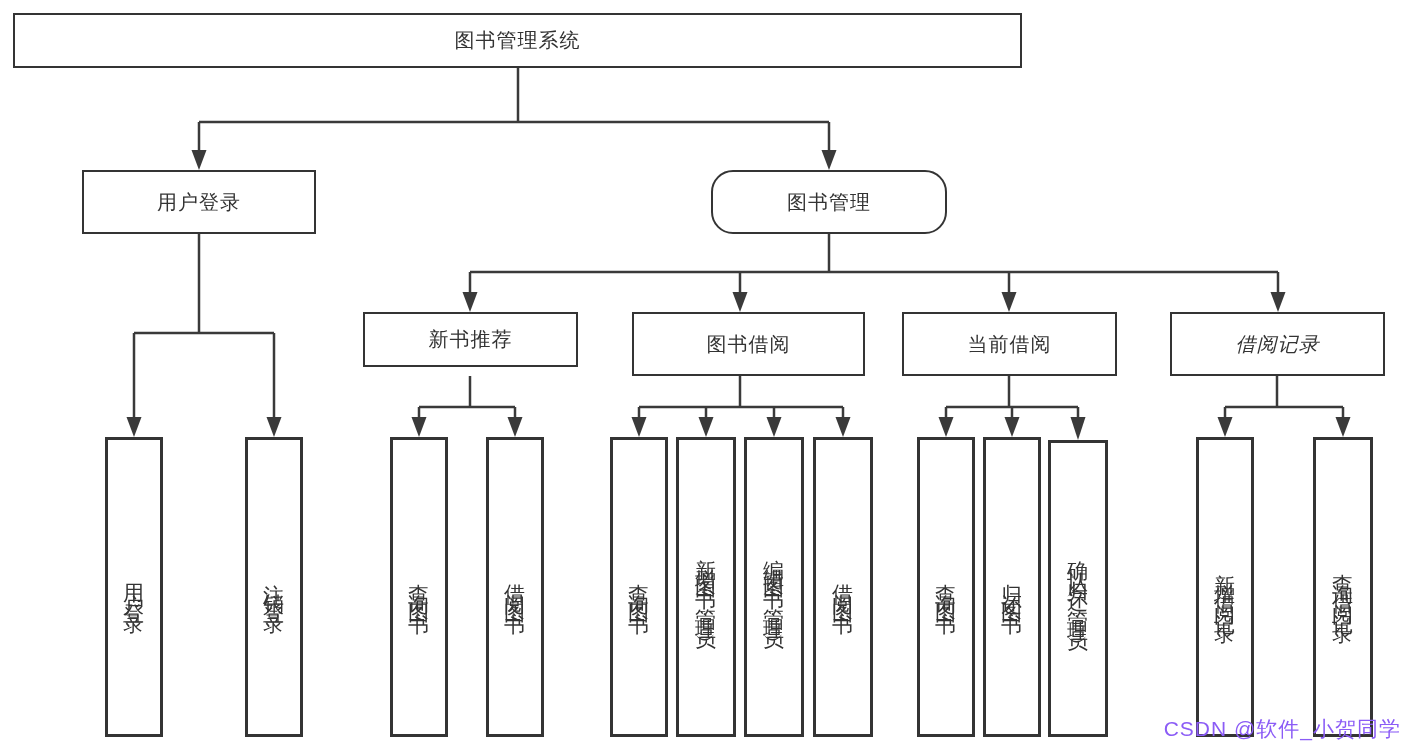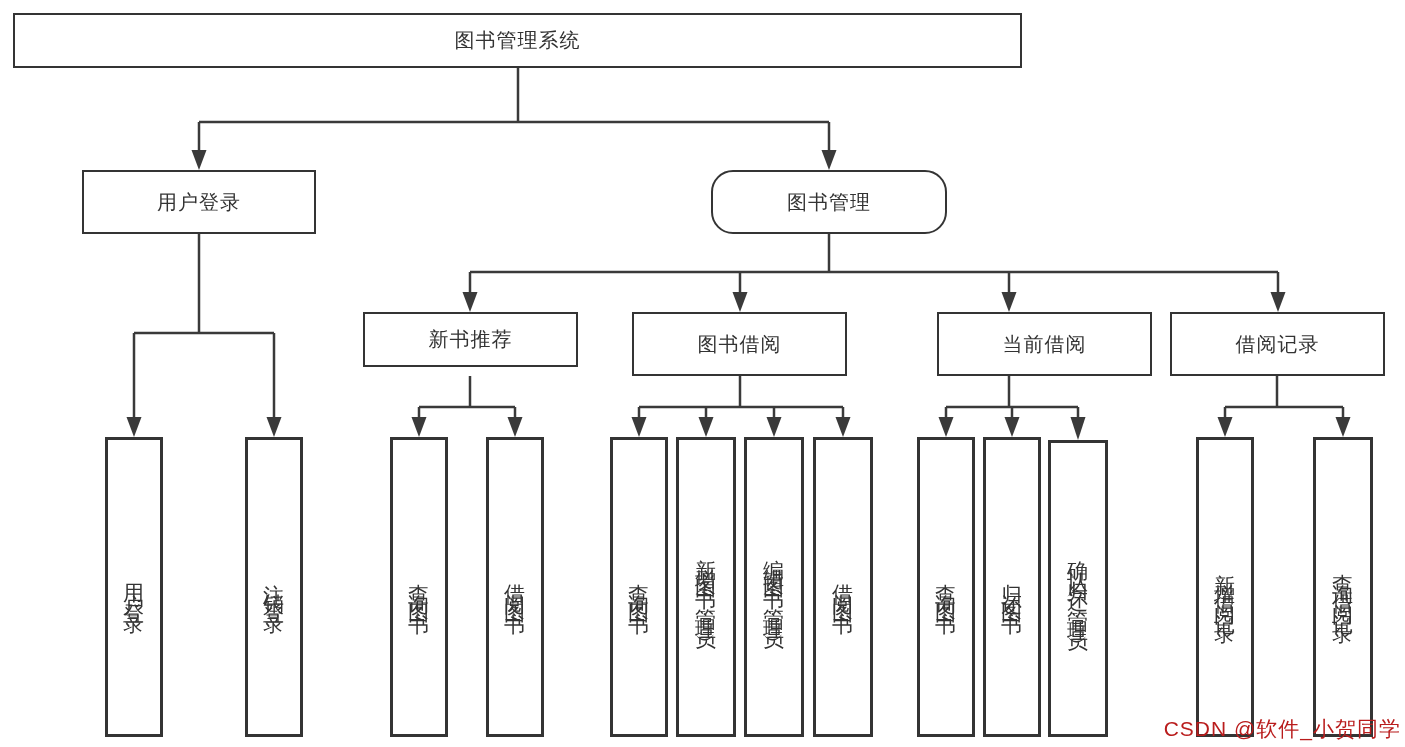--- a/index.html
+++ b/index.html
@@ -28,21 +28,21 @@
     text-orientation:mixed;
     font-size:21px;
     letter-spacing:10px;
     line-height:1;
     white-space:nowrap;
   }
   .watermark{
     position:absolute;
     right:4px;bottom:4px;
     font-size:21px;
-    color:#b91c1c;
+    color:#8b5cf6;
     letter-spacing:1px;
     z-index:10;
   }
 </style>
 </head>
 <body>
 
 <div class="canvas">
 
   <svg class="connectors" viewBox="0 0 1405 747">
@@ -128,27 +128,27 @@
   <div class="node" style="left:82px;top:170px;width:234px;height:64px;">
     <span>用户登录</span>
   </div>
   <div class="node" style="left:711px;top:170px;width:236px;height:64px;border-radius:22px;">
     <span>图书管理</span>
   </div>
 
   <div class="node" style="left:363px;top:312px;width:215px;height:55px;">
     <span>新书推荐</span>
   </div>
-  <div class="node" style="left:632px;top:312px;width:215px;height:64px;">
+  <div class="node" style="left:632px;top:312px;width:233px;height:64px;">
     <span>图书借阅</span>
   </div>
-  <div class="node" style="left:937px;top:312px;width:215px;height:64px;">
+  <div class="node" style="left:902px;top:312px;width:215px;height:64px;">
     <span>当前借阅</span>
   </div>
-  <div class="node" style="left:1170px;top:312px;width:215px;height:64px;">
+  <div class="node" style="left:1170px;top:312px;width:215px;height:64px;font-style:italic;">
     <span>借阅记录</span>
   </div>
 
   <div class="node leaf" style="left:105px;top:437px;width:58px;height:300px;">
     <span class="vtext">用户登录</span>
   </div>
   <div class="node leaf" style="left:245px;top:437px;width:58px;height:300px;">
     <span class="vtext">注销登录</span>
   </div>
 

